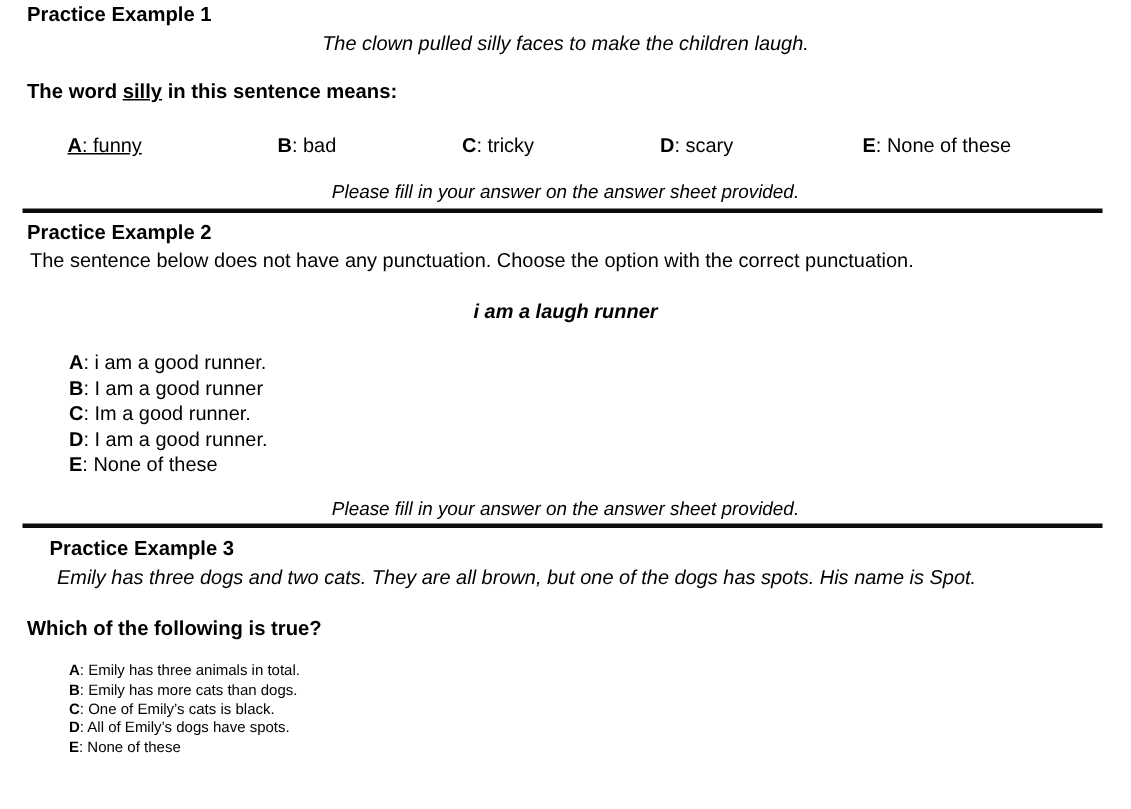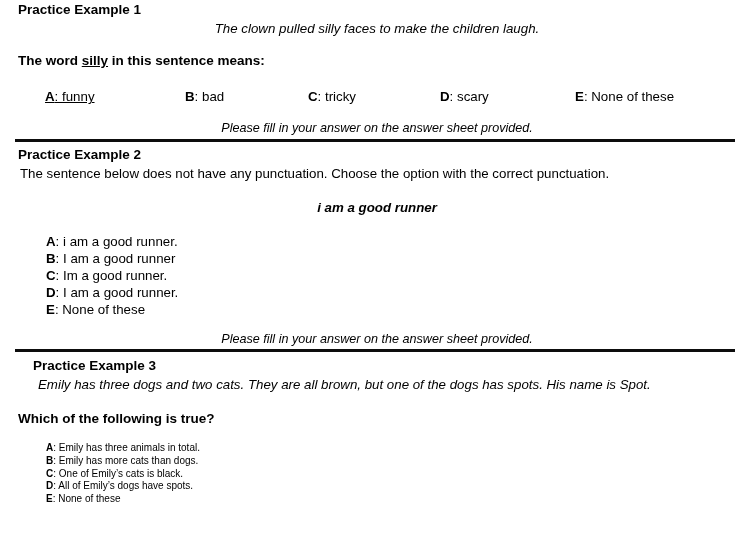--- a/index.html
+++ b/index.html
@@ -143,21 +143,21 @@
   </div>
 
   <div class="note" id="sec1-note">Please fill in your answer on the answer sheet provided.</div>
 
   <div class="rule" id="rule1"></div>
 
   <div class="hdr" id="sec2-title">Practice Example 2</div>
 
   <div class="body-text" id="sec2-intro">The sentence below does not have any punctuation. Choose the option with the correct punctuation.</div>
 
-  <div class="bold-italic-center" id="sec2-sentence">i am a good runner</div>
+  <div class="bold-italic-center" id="sec2-sentence">i am a laugh runner</div>
 
   <div id="sec2-options">
     <div class="opt-row"><span class="opt-letter">A</span><span>: i am a good runner.</span></div>
     <div class="opt-row"><span class="opt-letter">B</span><span>: I am a good runner</span></div>
     <div class="opt-row"><span class="opt-letter">C</span><span>: Im a good runner.</span></div>
     <div class="opt-row"><span class="opt-letter">D</span><span>: I am a good runner.</span></div>
     <div class="opt-row"><span class="opt-letter">E</span><span>: None of these</span></div>
   </div>
 
   <div class="note" id="sec2-note">Please fill in your answer on the answer sheet provided.</div>

